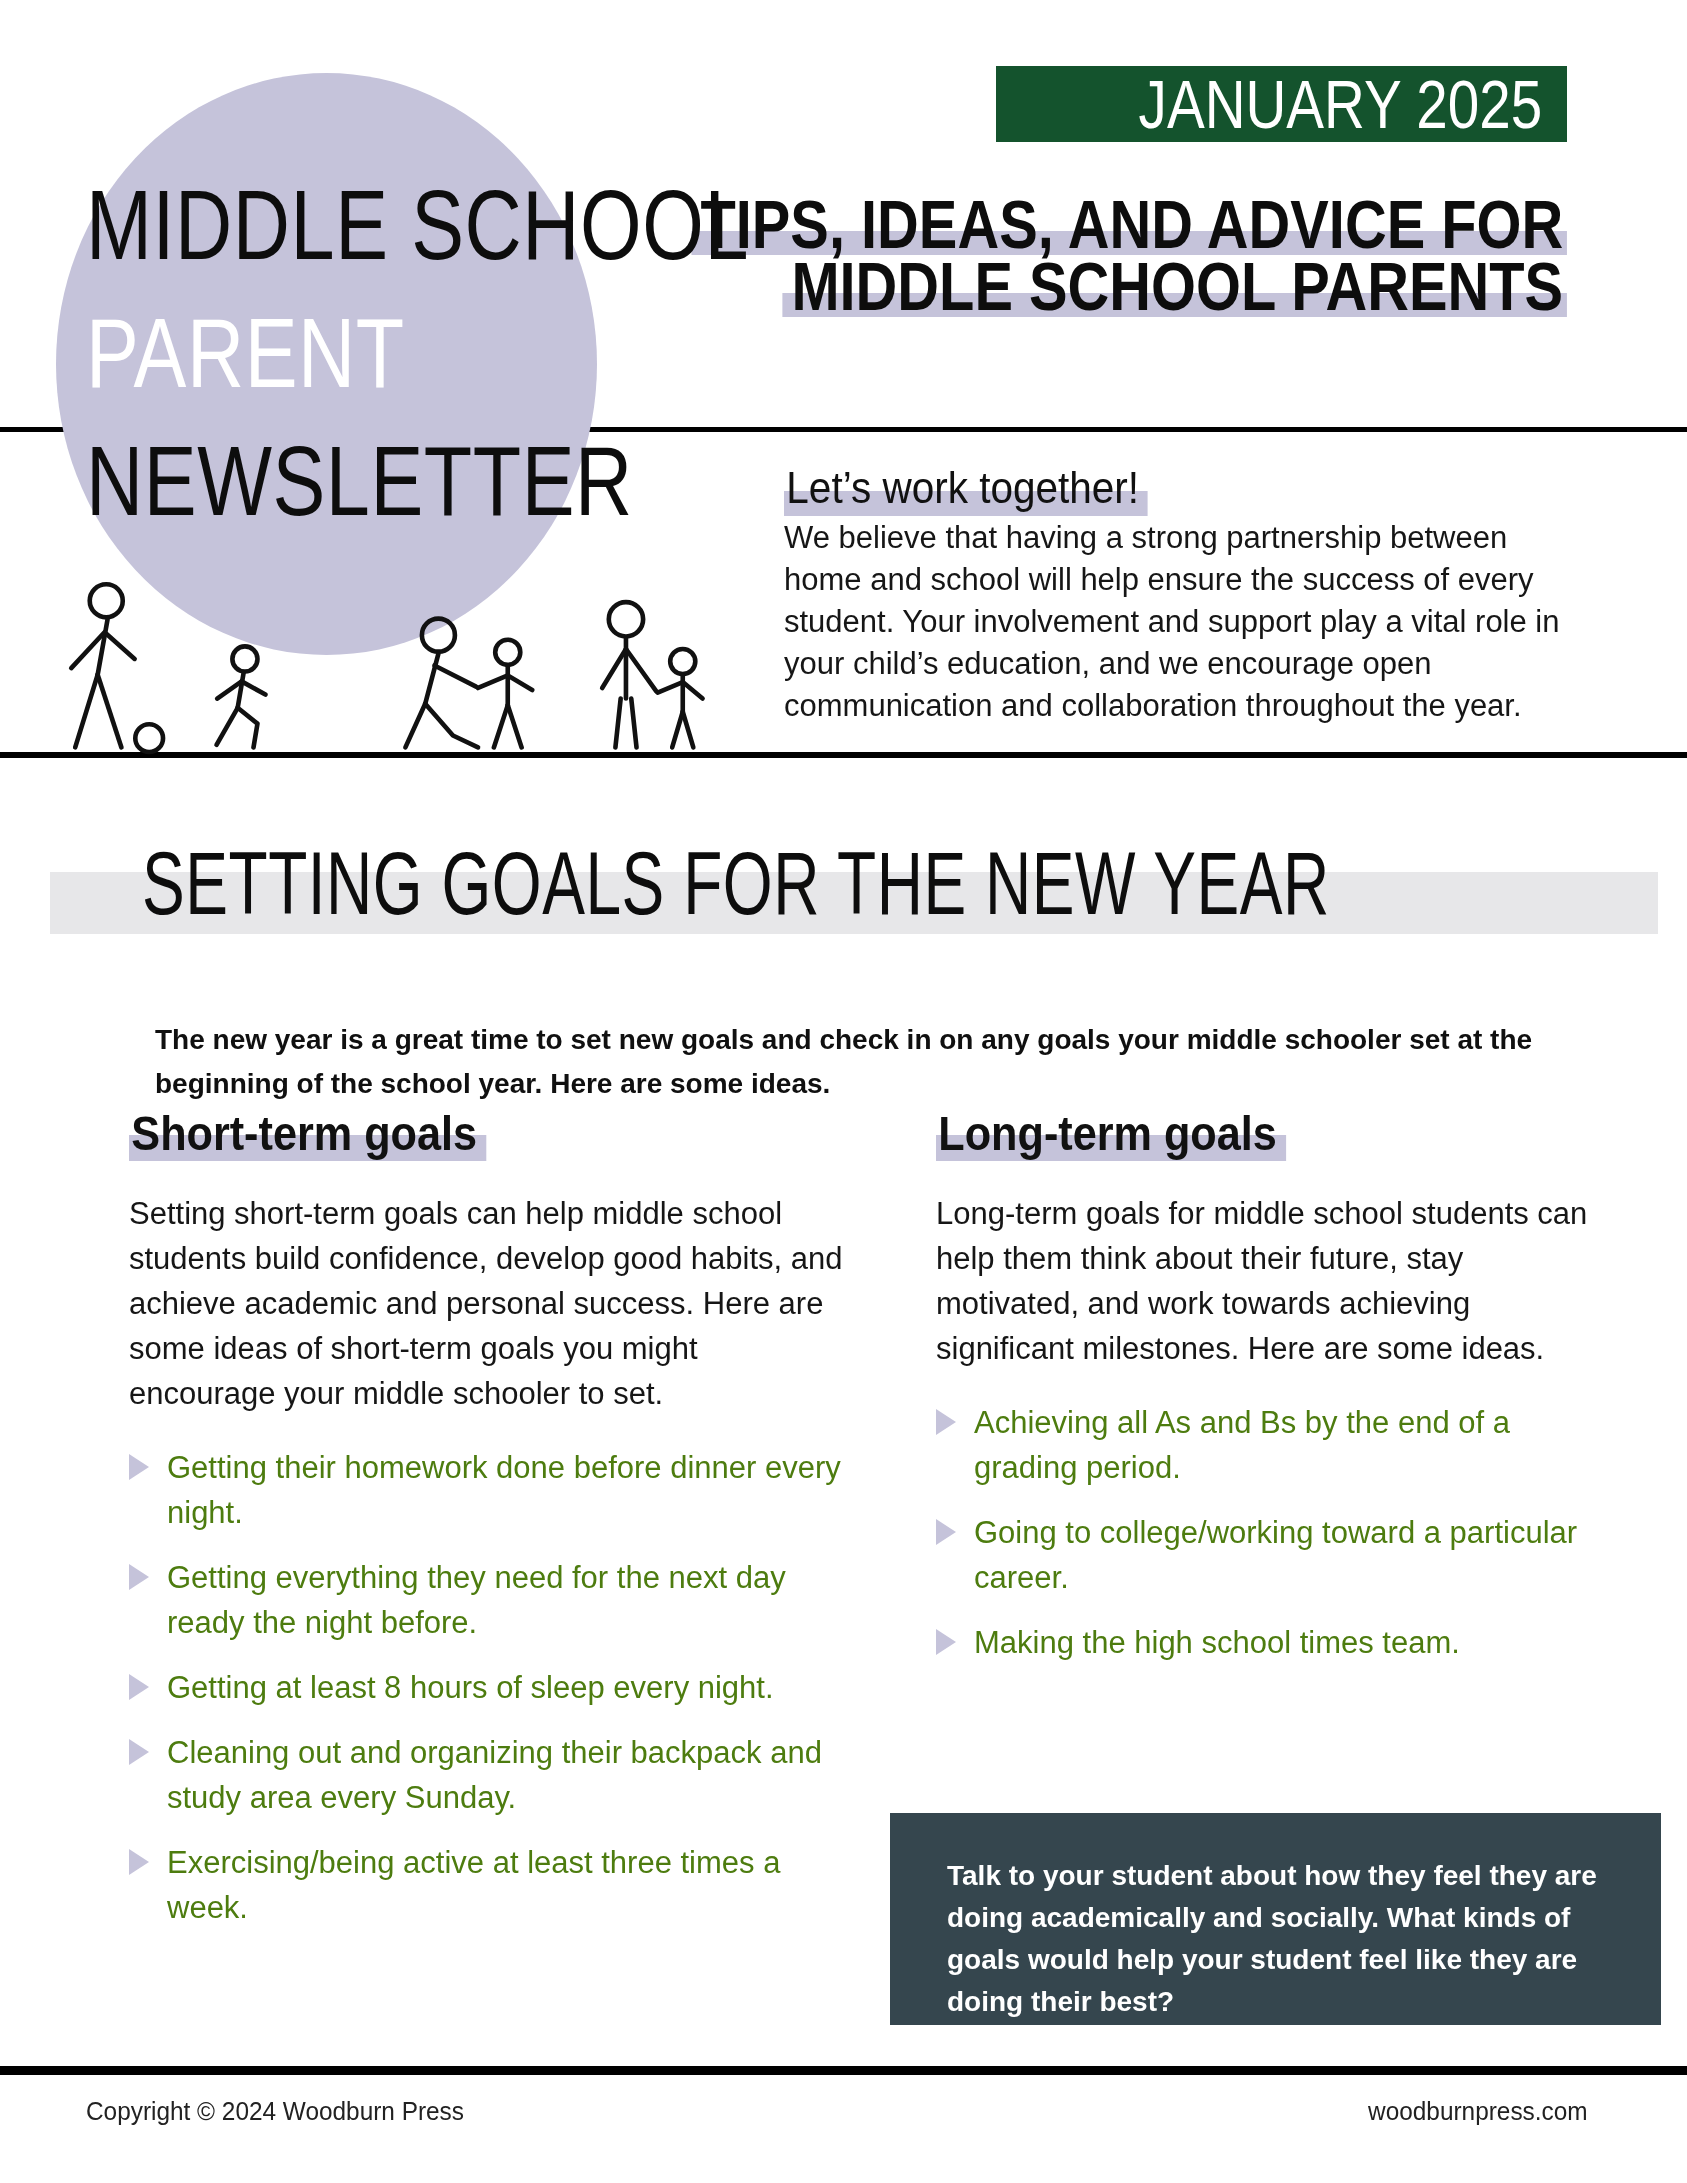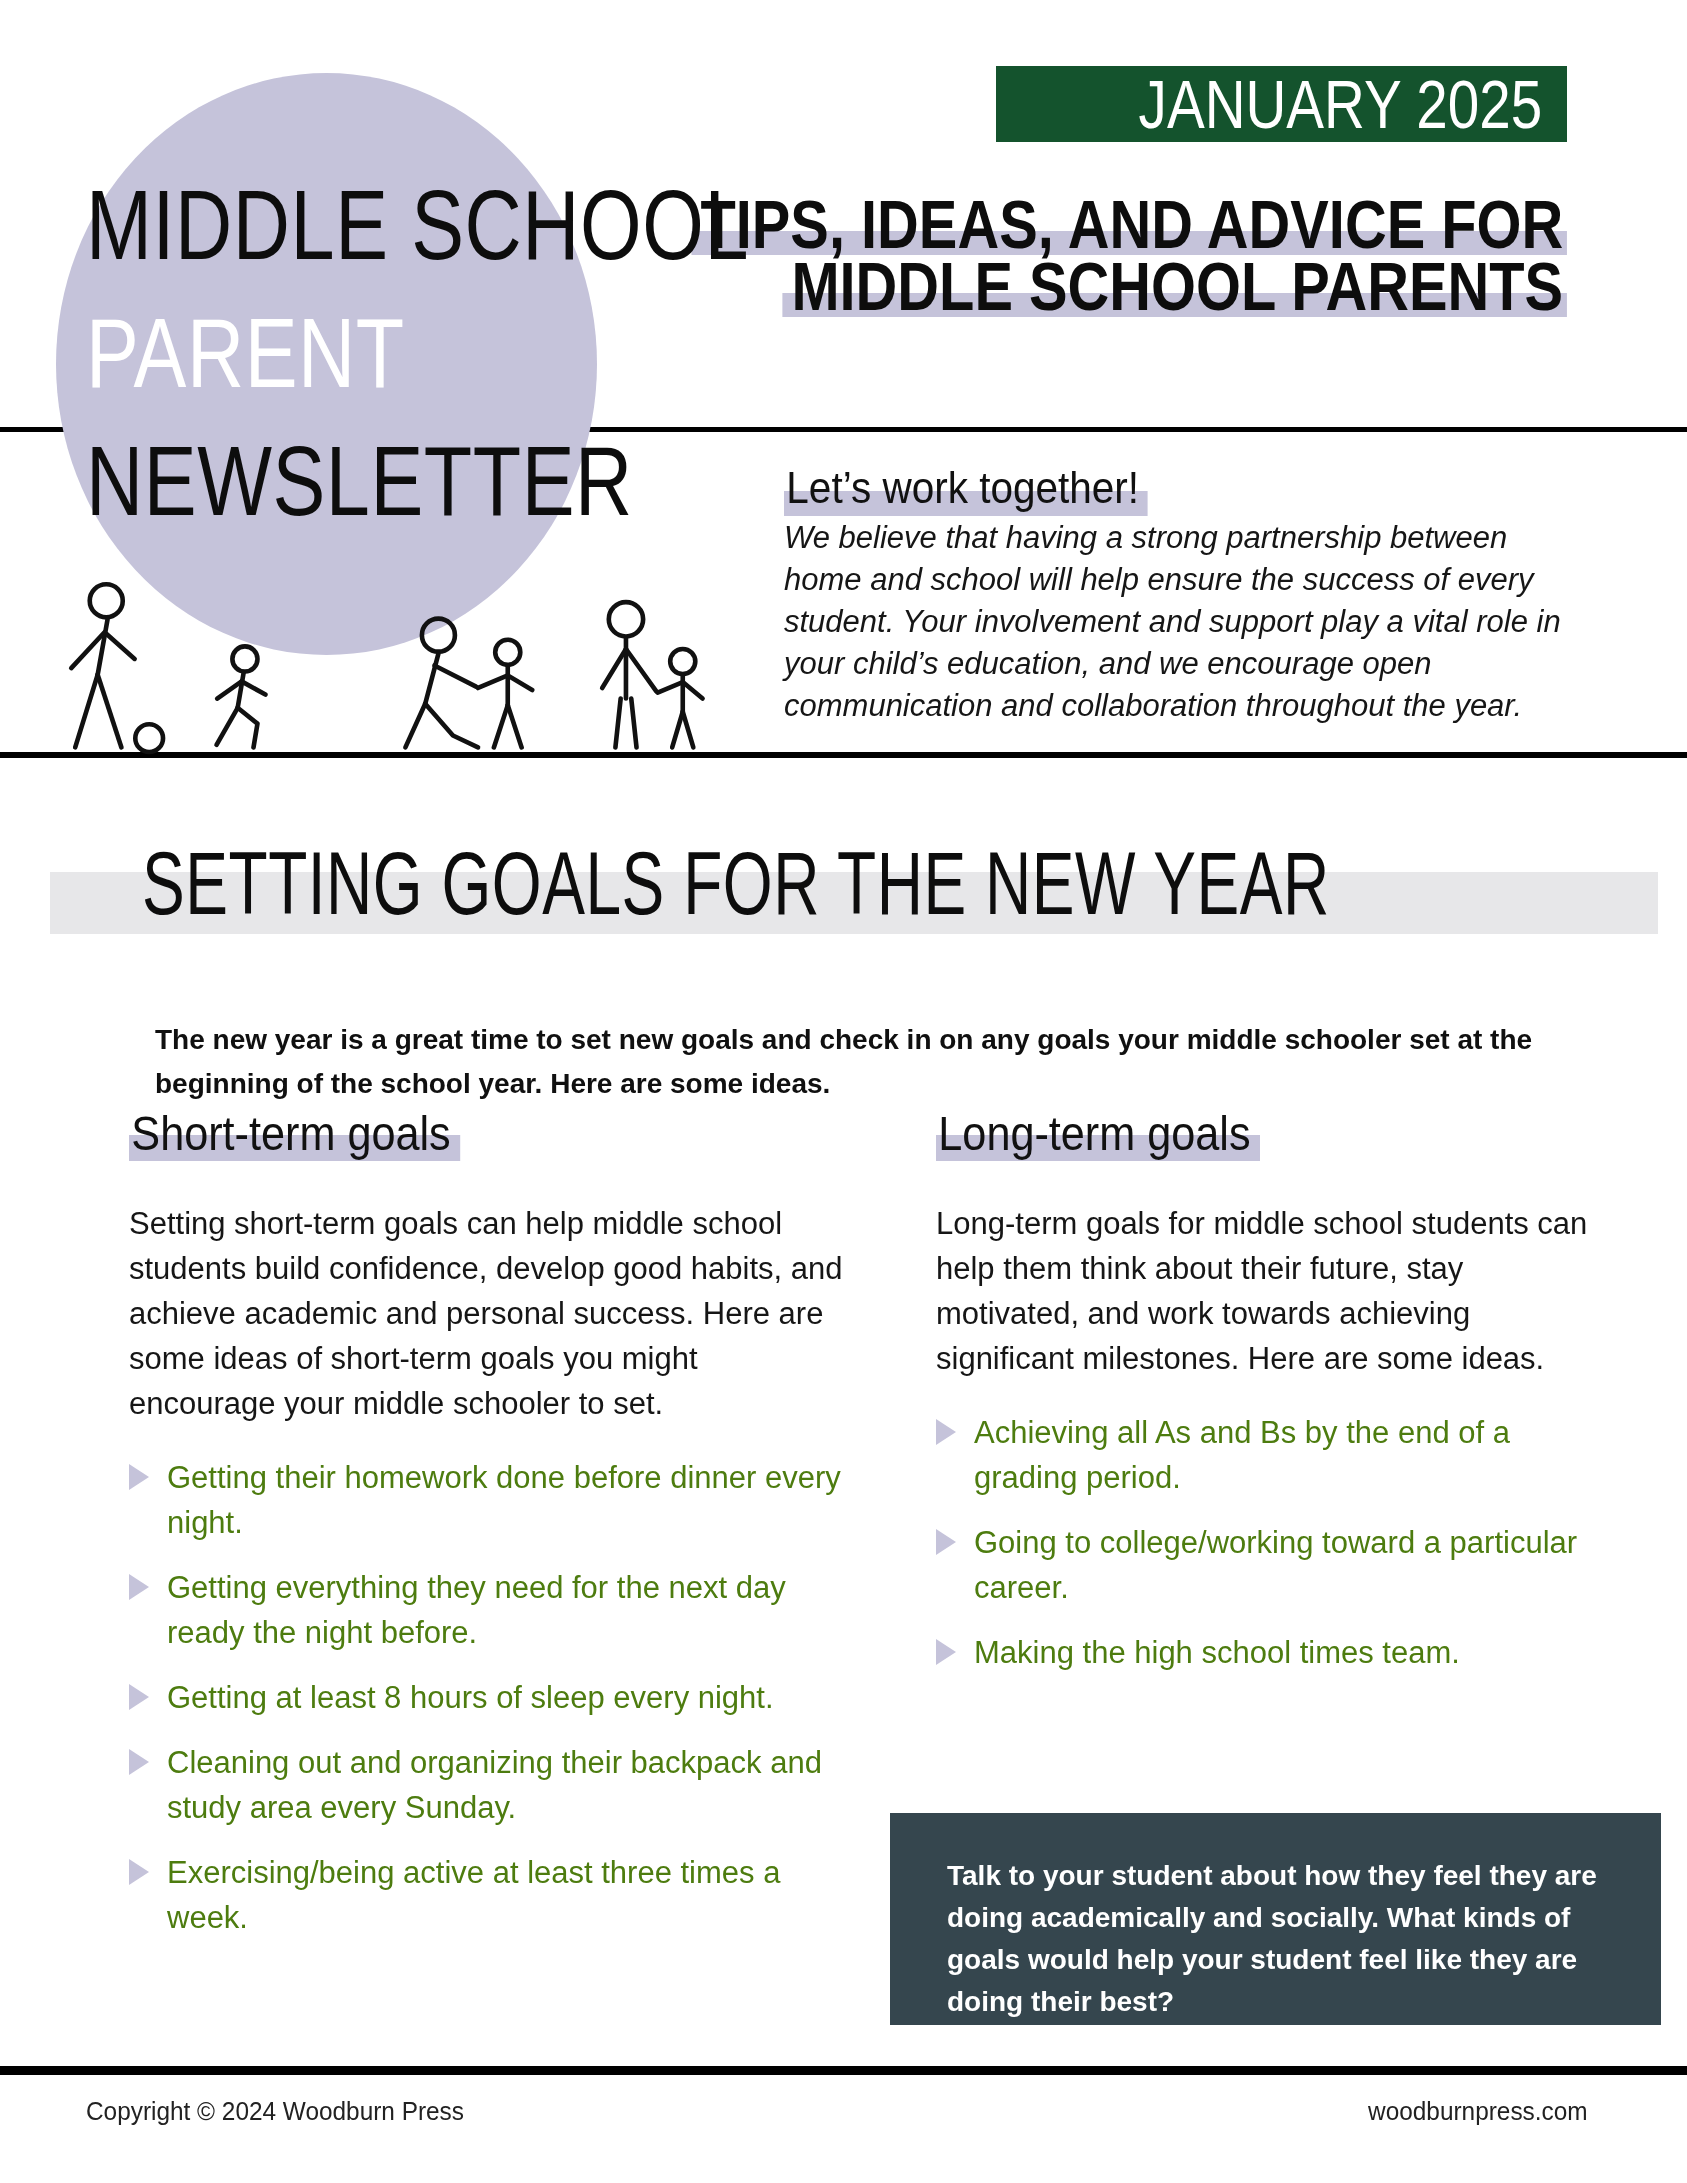--- a/index.html
+++ b/index.html
@@ -66,21 +66,21 @@
     font-size:45px;font-weight:500;line-height:1.25;white-space:nowrap;
   }
   .lets-heading .hl{
     display:inline-block;transform:scaleX(0.9);transform-origin:0 50%;
     background:linear-gradient(#c5c3da,#c5c3da) no-repeat;
     background-size:100% 25px;background-position:0 100%;
     padding:0 9.3px 0 2.6px;
   }
   .intro-text{
     position:absolute;left:784px;top:517px;width:797px;z-index:2;
-    font-size:31px;line-height:42px;color:#161616;font-style:italic;
+    font-size:31px;line-height:42px;color:#161616;
   }
 
   
   .people-svg{position:absolute;left:43px;top:581px;z-index:3;}
 
   
   .band{position:absolute;left:50px;top:872px;width:1608px;height:62px;background:#e7e7e9;z-index:0;}
   .main-heading{
     position:absolute;left:142px;top:835px;z-index:1;
     font-size:89px;font-weight:500;line-height:1.1;white-space:nowrap;color:#0d0d0d;
@@ -88,21 +88,21 @@
   }
   .main-intro{
     position:absolute;left:155px;top:1018px;width:1462px;z-index:1;
     font-size:28px;font-weight:700;line-height:44px;color:#101010;
   }
 
   .col{position:absolute;top:1106px;z-index:1;}
   .col-left{left:129px;width:771px;}
   .col-right{left:936px;width:701px;}
   .col-heading{
-    margin:0 0 40px 0;font-size:48px;font-weight:400;line-height:1.15;white-space:nowrap;
+    margin:0 0 30px 0;font-size:48px;font-weight:700;line-height:1.15;white-space:nowrap;
   }
   .col-heading .hl{
     display:inline-block;transform:scaleX(0.9);transform-origin:0 50%;
     background:linear-gradient(#c5c3da,#c5c3da) no-repeat;
     background-size:100% 26.5px;background-position:0 100%;
     padding:0 10.6px 0 2.6px;
   }
   .col-body{margin:0 0 29px 0;font-size:31px;line-height:45px;color:#161616;}
   .col-left .col-body{width:718px;}
   .col-right .col-body{width:662px;}

